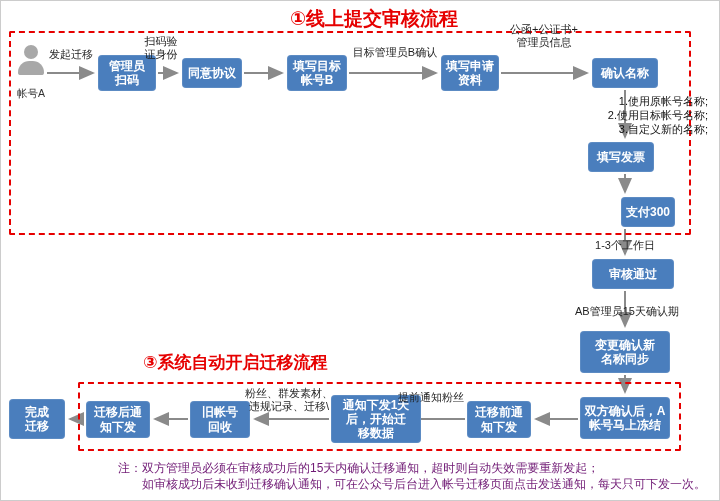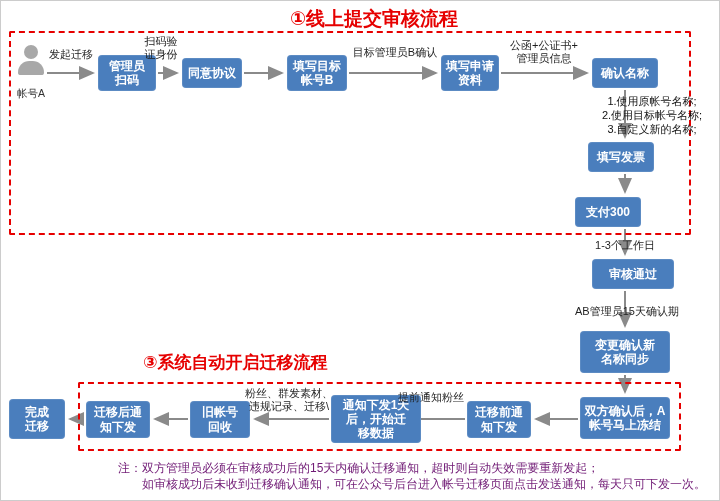--- a/index.html
+++ b/index.html
@@ -9,21 +9,21 @@
   .arrows { position:absolute; left:0; top:0; width:720px; height:501px; }
   .arrows line { stroke:#8a8a8a; stroke-width:2; }
   .box { position:absolute; background:#4a7ebd; color:#ffffff; font-weight:700;
          font-size:12px; line-height:1.18; border-radius:4px;
          display:flex; align-items:center; justify-content:center;
          text-align:center; white-space:pre-line; box-sizing:border-box;
          box-shadow: inset 0 0 0 1px rgba(255,255,255,0.10); }
   .dashed { position:absolute; border:2px dashed #e60000; border-radius:2px; box-sizing:border-box; }
   .lbl { position:absolute; font-size:11px; color:#1f1f1f; text-align:center;
          white-space:pre-line; line-height:1.2; }
-  .lbl-list { text-align:center; line-height:1.28; color:#111; }
+  .lbl-list { text-align:right; line-height:1.28; color:#111; }
   .title { position:absolute; color:#e60000; font-weight:700; white-space:nowrap; }
   .t1 { left:0; right:0; text-align:center; top:5px; font-size:19px;margin-left:28px; }
   .t2 { left:382px; top:328px; font-size:18px; }
   .t3 { left:142px; top:350px; font-size:17px; }
   .note { position:absolute; left:97px; top:459px; font-size:12px; color:#701a75; line-height:1.35;margin-left:20px; }
   .note .indent { padding-left:24px; }
   .person { position:absolute; left:14px; top:44px; width:32px; height:32px; }
   .person .head { position:absolute; left:9px; top:0; width:14px; height:14px;
                   border-radius:50%; background:#a8a8a8; }
   .person .torso { position:absolute; left:3px; top:16px; width:26px; height:14px;
@@ -74,21 +74,21 @@
   <div class="box" style="left:97px;top:54px;width:58px;height:36px">管理员
 扫码</div>
   <div class="box" style="left:286px;top:54px;width:60px;height:36px">填写目标
 帐号B</div>
   <div class="box" style="left:181px;top:57px;width:60px;height:30px">同意协议</div>
   <div class="box" style="left:440px;top:54px;width:58px;height:36px">填写申请
 资料</div>
   <div class="box" style="left:591px;top:57px;width:66px;height:30px">确认名称</div>
 
   <div class="box" style="left:587px;top:141px;width:66px;height:30px">填写发票</div>
-  <div class="box" style="left:574px;top:196px;width:66px;height:30px">支付300</div>
+  <div class="box" style="left:620px;top:196px;width:54px;height:30px">支付300</div>
   <div class="box" style="left:591px;top:258px;width:82px;height:30px">审核通过</div>
   <div class="box" style="left:579px;top:330px;width:90px;height:42px">变更确认新
 名称同步</div>
   <div class="box" style="left:579px;top:396px;width:90px;height:42px">双方确认后，A
 帐号马上冻结</div>
 
   <div class="box" style="left:466px;top:400px;width:64px;height:37px">迁移前通
 知下发</div>
   <div class="box" style="left:330px;top:394px;width:90px;height:48px">通知下发1天
 后，开始迁
@@ -97,21 +97,21 @@
 回收</div>
   <div class="box" style="left:85px;top:400px;width:64px;height:37px">迁移后通
 知下发</div>
   <div class="box" style="left:8px;top:398px;width:56px;height:40px">完成
 迁移</div>
 
   <div class="lbl" style="left:44px;top:47px;width:52px">发起迁移</div>
   <div class="lbl" style="left:134px;top:34px;width:52px">扫码验
 证身份</div>
   <div class="lbl" style="left:346px;top:45px;width:96px">目标管理员B确认</div>
-  <div class="lbl" style="left:498px;top:38px;width:90px">公函+公证书+
+  <div class="lbl" style="left:498px;top:22px;width:90px">公函+公证书+
 管理员信息</div>
   <div class="lbl lbl-list" style="left:595px;top:93px;width:112px">1.使用原帐号名称;
 2.使用目标帐号名称;
 3.自定义新的名称;</div>
   <div class="lbl" style="left:584px;top:238px;width:80px">1-3个工作日</div>
   <div class="lbl" style="left:566px;top:304px;width:120px">AB管理员15天确认期</div>
   <div class="lbl" style="left:396px;top:390px;width:68px">提前通知粉丝</div>
   <div class="lbl" style="left:243px;top:386px;width:90px">粉丝、群发素材、
 违规记录、迁移\</div>
 

